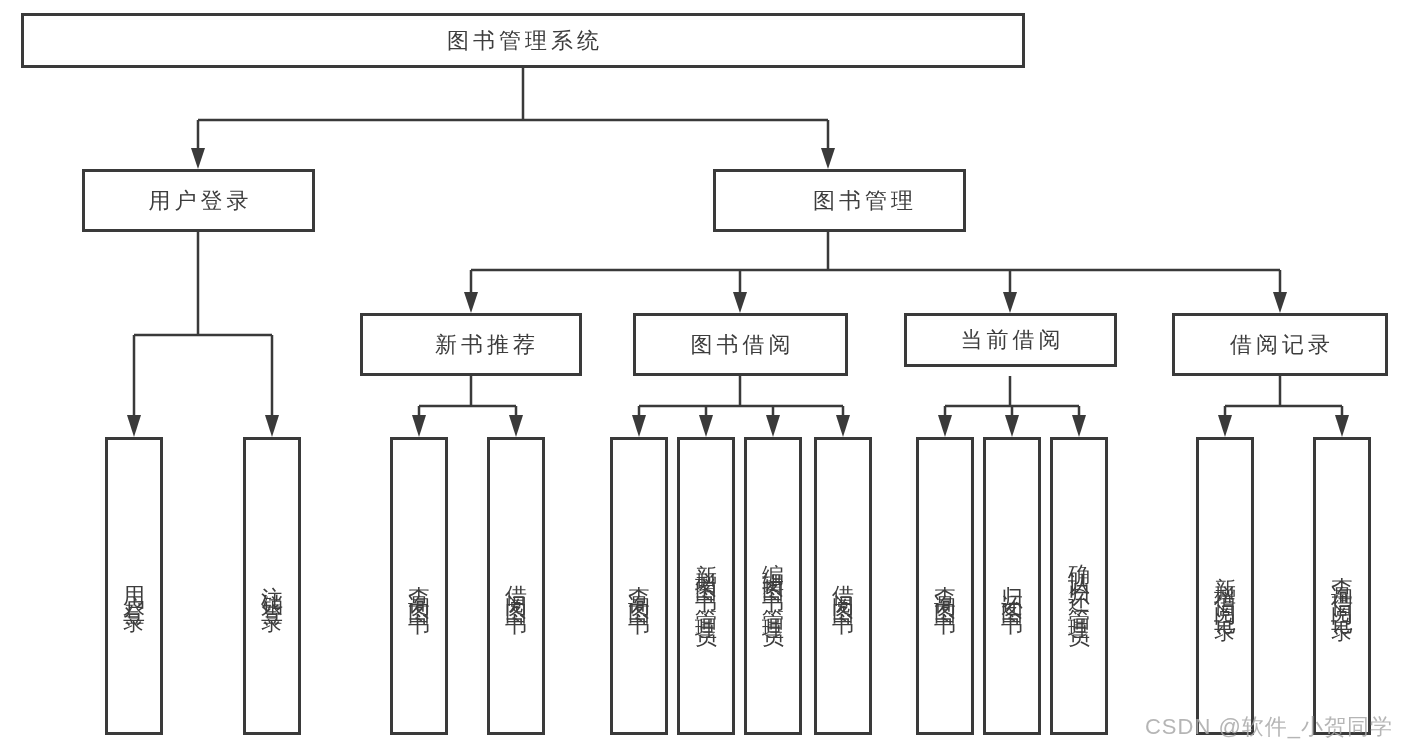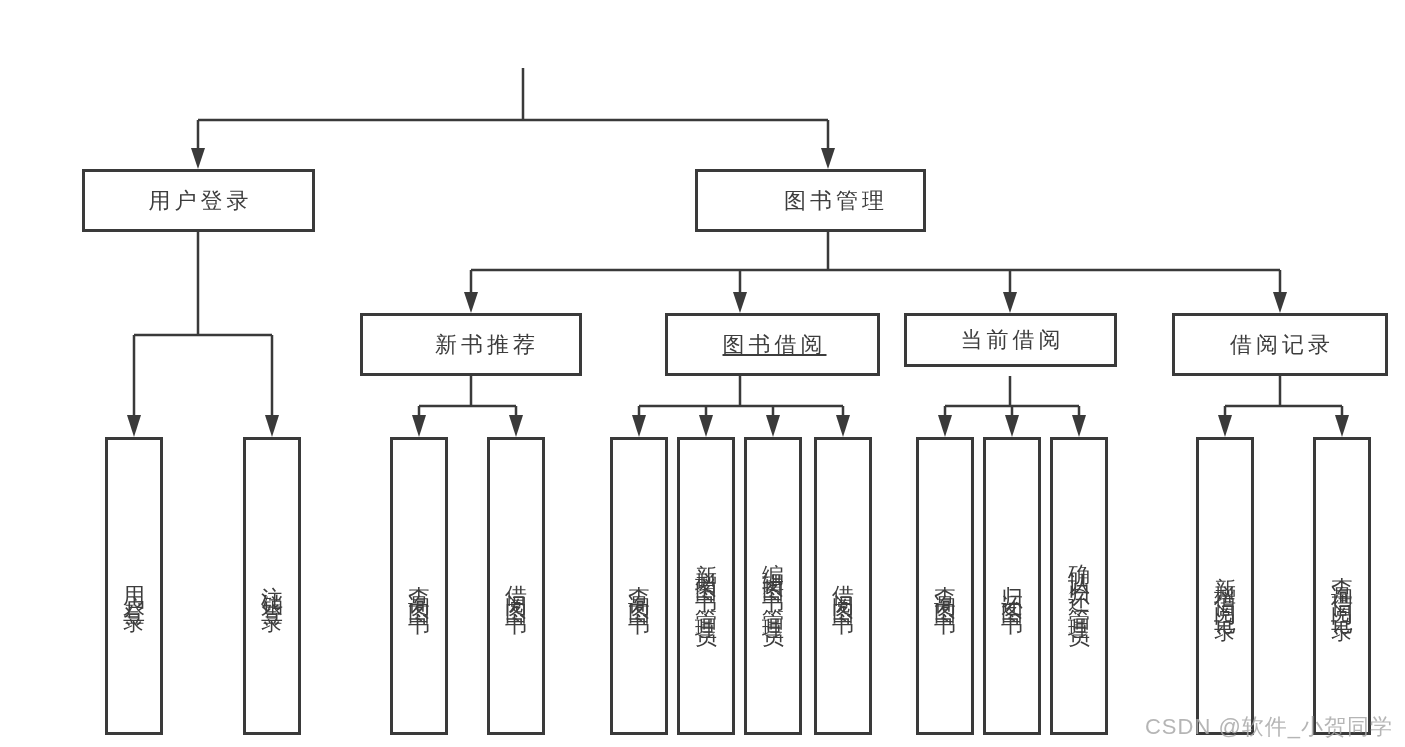--- a/index.html
+++ b/index.html
@@ -91,26 +91,27 @@
       <polygon points="766,415 780,415 773,437"></polygon>
       <polygon points="836,415 850,415 843,437"></polygon>
       <polygon points="938,415 952,415 945,437"></polygon>
       <polygon points="1005,415 1019,415 1012,437"></polygon>
       <polygon points="1072,415 1086,415 1079,437"></polygon>
       <polygon points="1218,415 1232,415 1225,437"></polygon>
       <polygon points="1335,415 1349,415 1342,437"></polygon>
     </g>
   </svg>
 
+  <div class="node" style="left:21px; top:13px; width:1004px; height:55px;">图书管理系统</div>
 
   <div class="node" style="left:82px; top:169px; width:233px; height:63px;">用户登录</div>
-  <div class="node" style="left:695px; top:169px; width:231px; height:63px;padding-left:47px;">图书管理</div>
+  <div class="node" style="left:713px; top:169px; width:253px; height:63px;padding-left:47px;">图书管理</div>
 
   <div class="node" style="left:360px; top:313px; width:222px; height:63px;padding-left:28px;">新书推荐</div>
-  <div class="node" style="left:665px; top:313px; width:215px; height:63px;text-decoration:underline;">图书借阅</div>
+  <div class="node" style="left:633px; top:313px; width:215px; height:63px;">图书借阅</div>
   <div class="node" style="left:904px; top:313px; width:213px; height:54px;">当前借阅</div>
   <div class="node" style="left:1172px; top:313px; width:216px; height:63px;">借阅记录</div>
 
   <div class="node leaf" style="left:105px;">用户登录</div>
   <div class="node leaf" style="left:243px;">注销登录</div>
 
   <div class="node leaf" style="left:390px;">查询图书</div>
   <div class="node leaf" style="left:487px;">借阅图书</div>
 
   <div class="node leaf" style="left:610px;">查询图书</div>

